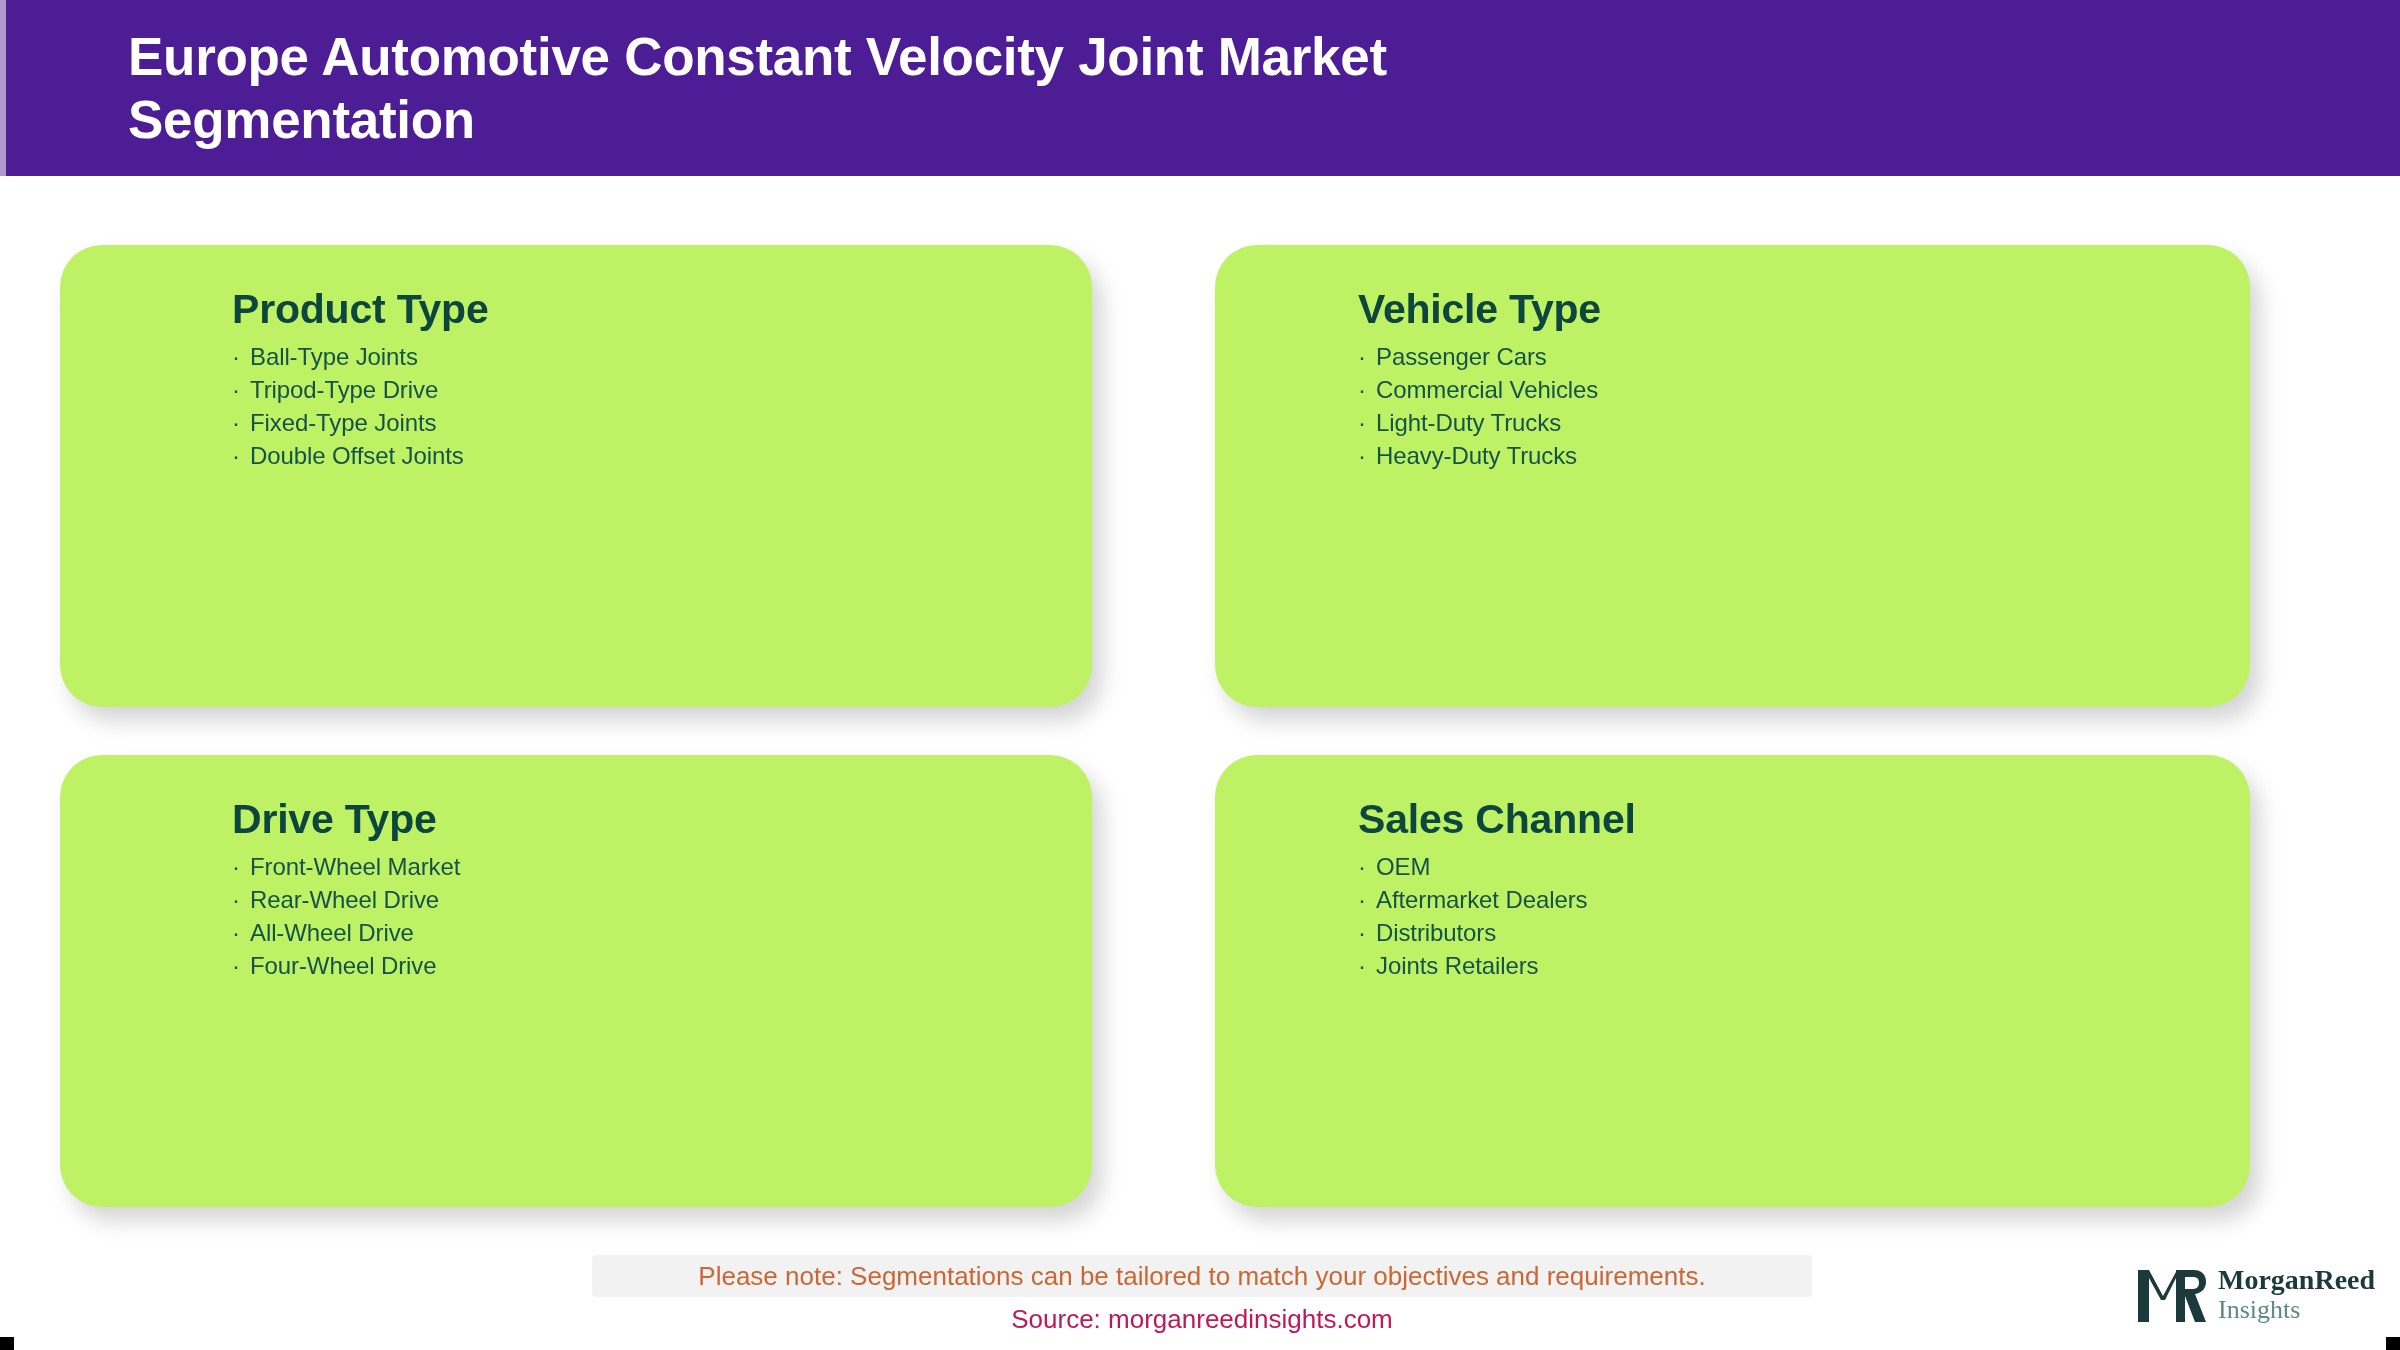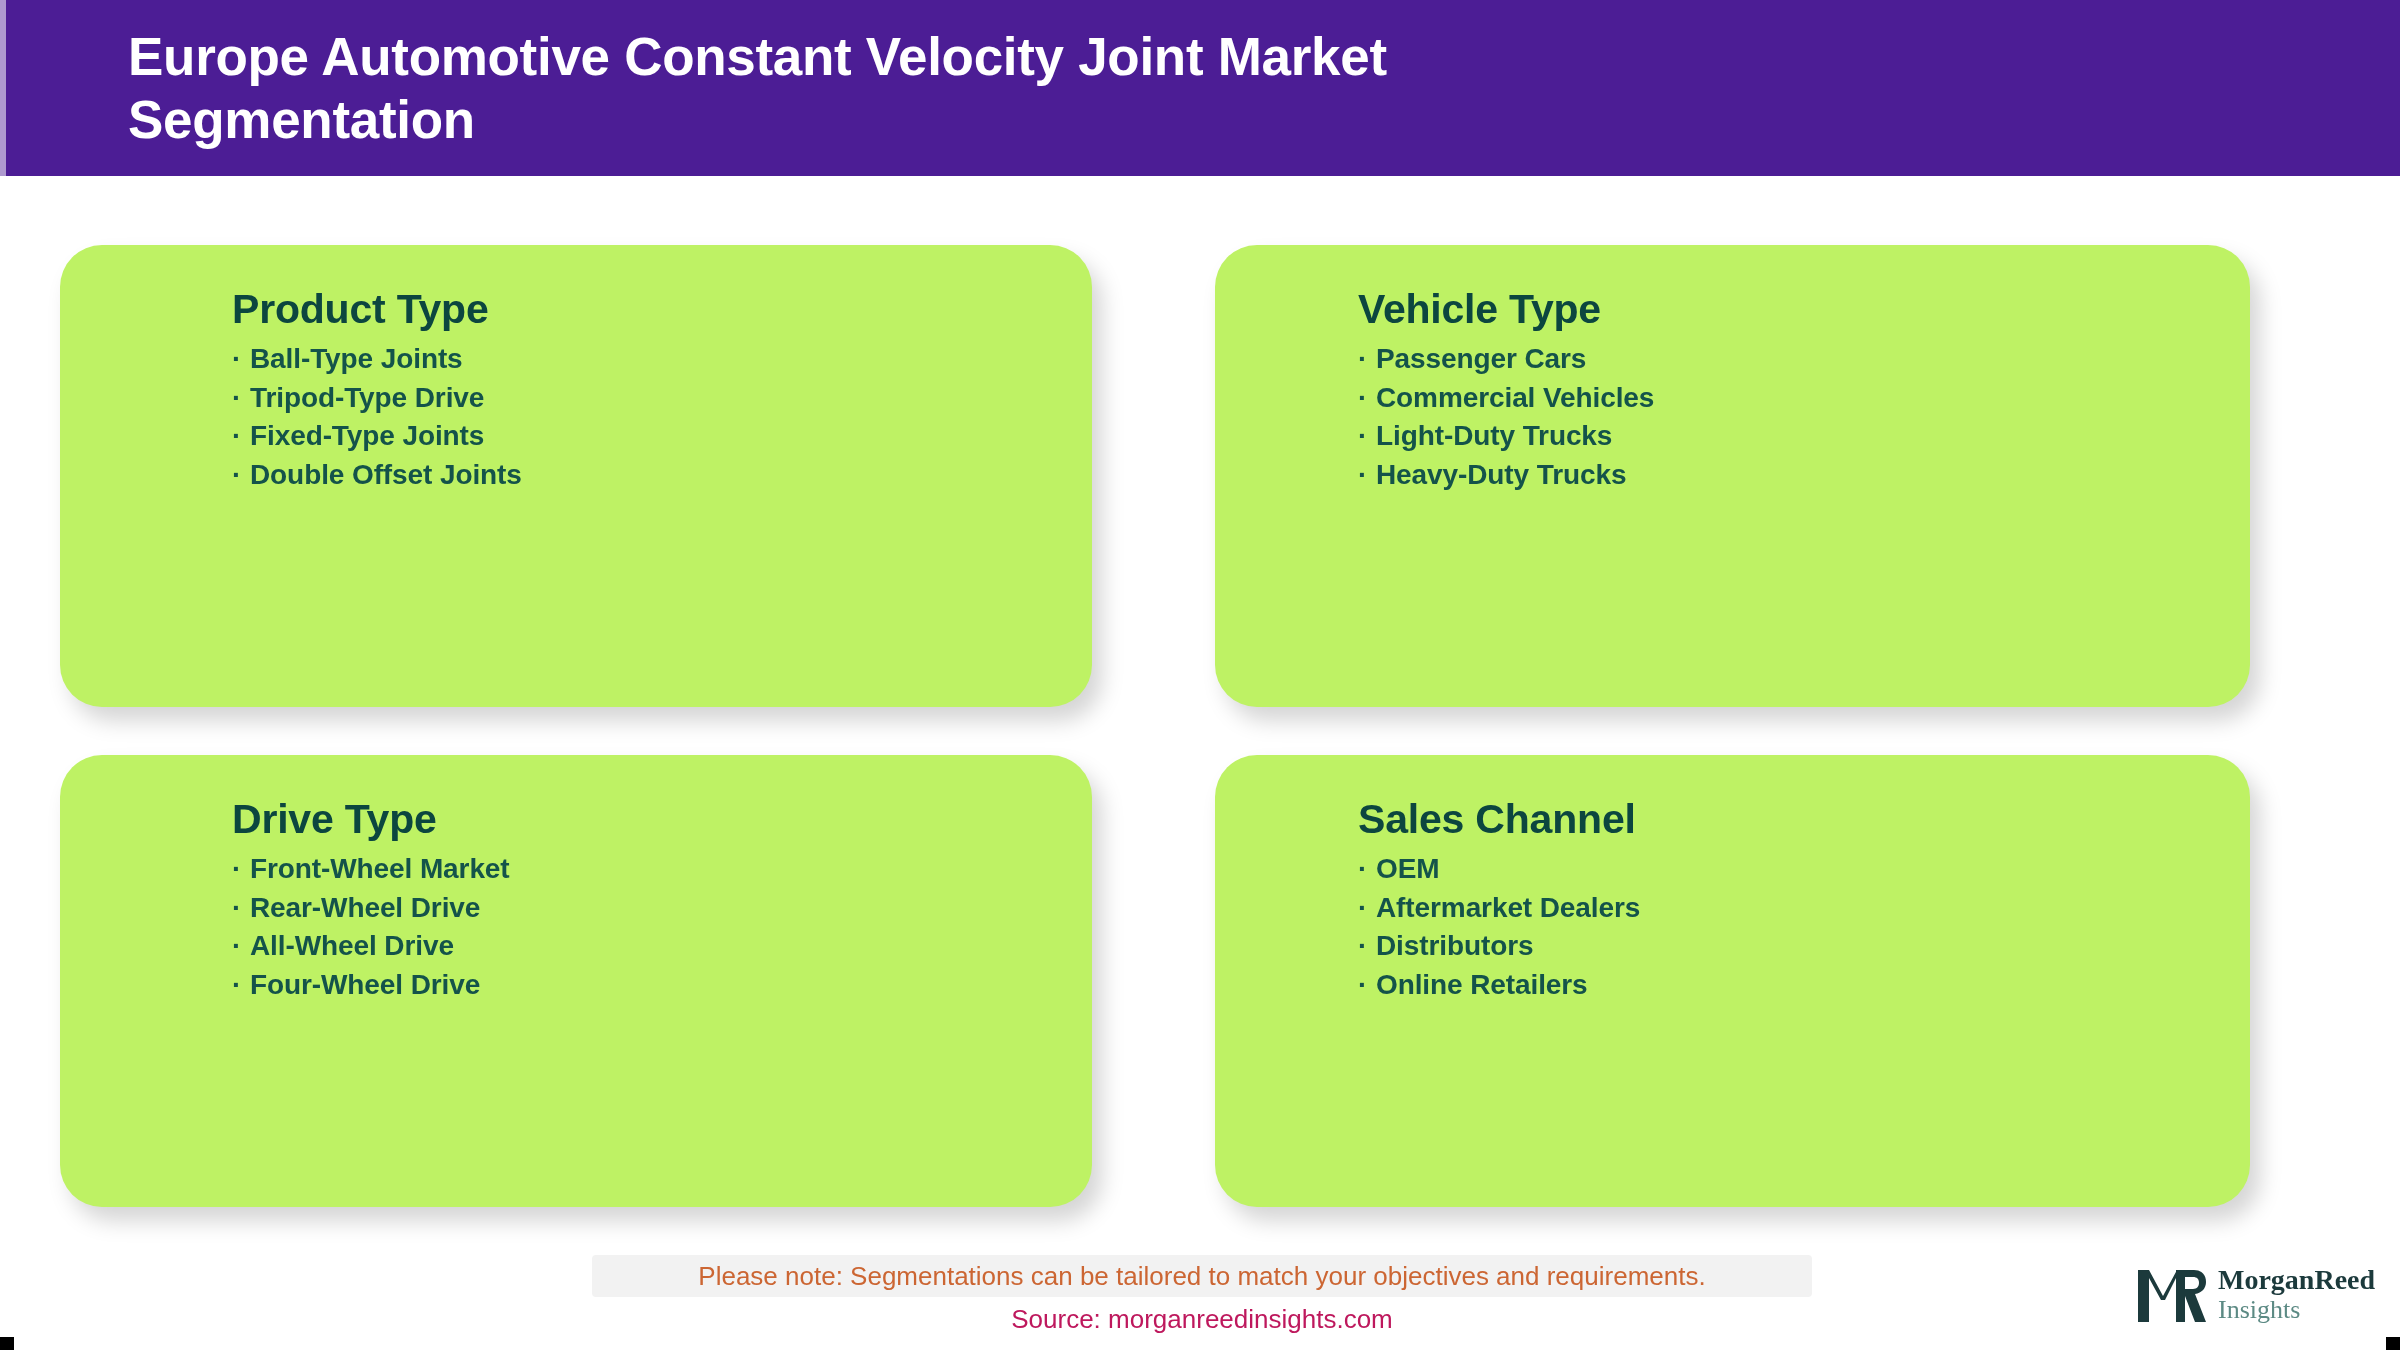--- a/index.html
+++ b/index.html
@@ -85,22 +85,22 @@
     margin: 0 0 8px 0;
     white-space: nowrap;
   }
   .card-list {
     list-style: none;
     margin: 0;
     padding: 0;
   }
   .card-list li {
     color: #14534a;
-    font-size: 28px;
-    font-weight: 700;
+    font-size: 24px;
+    font-weight: 400;
     line-height: 1.38;
     letter-spacing: -0.1px;
     white-space: nowrap;
     display: block;
   }
   .bullet {
     display: inline-block;
     width: 18px;
     color: #14534a;
   }
@@ -233,21 +233,21 @@
     </div>
   </div>
 
   <div class="card r1 c1">
     <div class="card-body">
       <div class="card-title">Sales Channel</div>
       <ul class="card-list">
         <li><span class="bullet">·</span><span>OEM</span></li>
         <li><span class="bullet">·</span><span>Aftermarket Dealers</span></li>
         <li><span class="bullet">·</span><span>Distributors</span></li>
-        <li><span class="bullet">·</span><span>Online Retailers</span></li>
+        <li><span class="bullet">·</span><span>Joints Retailers</span></li>
       </ul>
     </div>
   </div>
 
 </div>
 
 <div class="note-pill"></div>
 <div class="note-text">Please note: Segmentations can be tailored to match your objectives and requirements.</div>
 <div class="source-text">Source: morganreedinsights.com</div>
 

